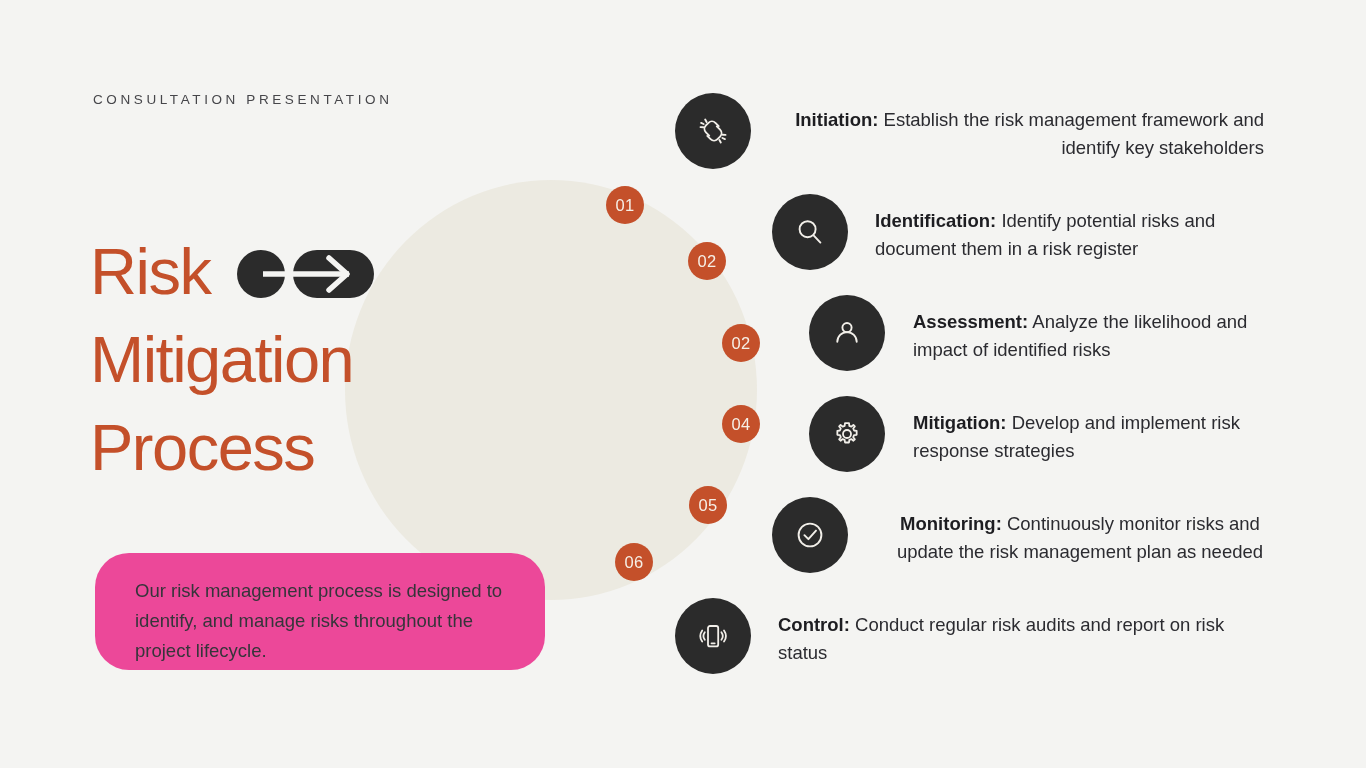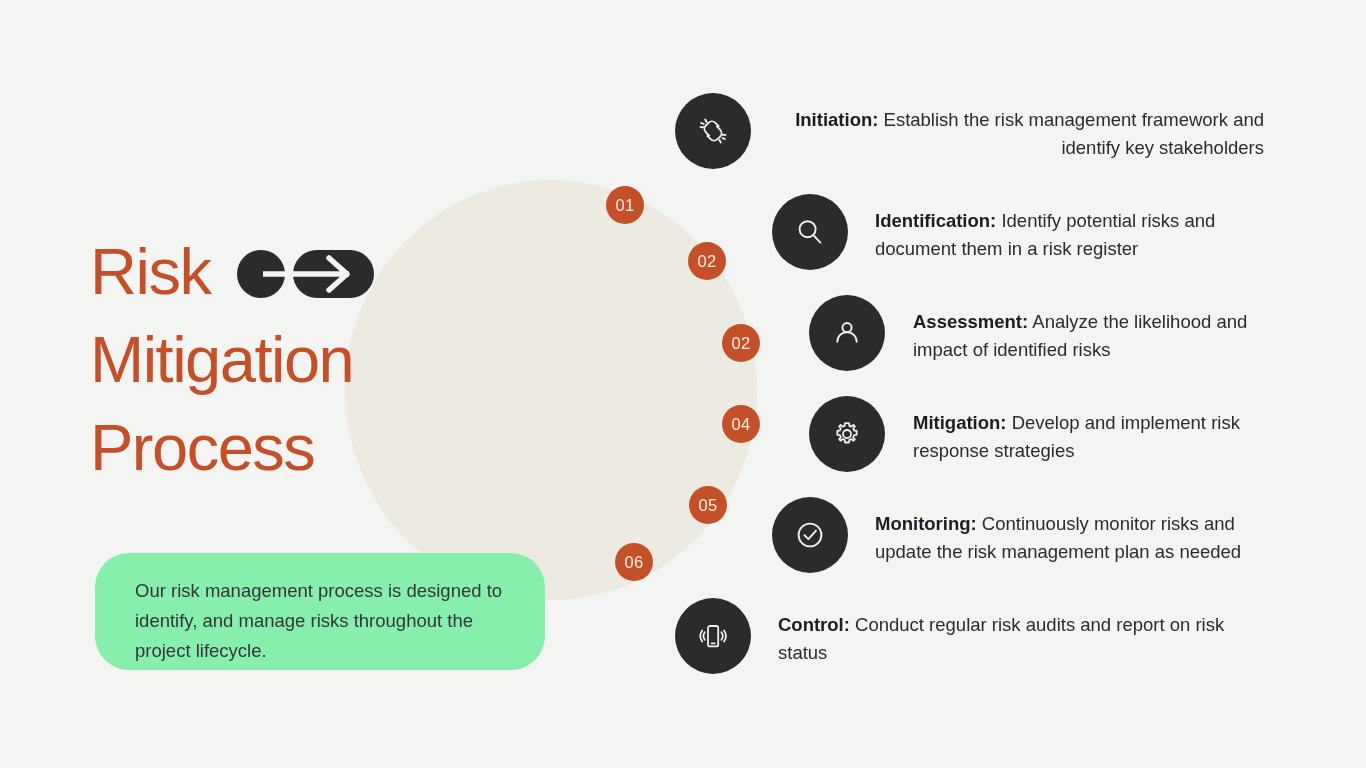--- a/index.html
+++ b/index.html
@@ -82,21 +82,21 @@
   }
   .arrow-deco svg { display: block; }
 
   
   .caption-box {
     position: absolute;
     left: 95px;
     top: 553px;
     width: 450px;
     height: 117px;
-    background: #86efac;
+    background: #ec4899;
     border-radius: 34px;
     z-index: 6;
     box-sizing: border-box;
   }
   .caption-text {
     position: absolute;
     left: 40px;
     top: 23px;
     width: 390px;
     font-size: 18.5px;
@@ -152,20 +152,21 @@
     color: #1d1d21;
   }
 </style>
 </head>
 <body>
 
 <div id="slide">
 
   <div class="big-circle"></div>
 
+  <div class="eyebrow">CONSULTATION PRESENTATION</div>
 
   <div class="title-block">
     <div class="title-line title-line-1">
       <span class="title-word">Risk</span>
       <span class="arrow-deco">
         <svg width="137" height="48" viewBox="0 0 137 48" xmlns="http://www.w3.org/2000/svg">
           <circle cx="24" cy="24" r="24" fill="#2b2b2b"></circle>
           <rect x="56" y="0" width="81" height="48" rx="24" fill="#2b2b2b"></rect>
           <path d="M26 24 H112" stroke="#f4f4f2" stroke-width="5.5" stroke-linecap="butt"></path>
           <path d="M92 8 L110 24 L92 40" fill="none" stroke="#f4f4f2" stroke-width="5.5" stroke-linecap="round" stroke-linejoin="round"></path>
@@ -242,21 +243,21 @@
           <path d="M17 6.2 l2.0 0 l0.35 2.6 l2.0 0.85 l2.05 -1.65 l1.45 1.45 l-1.65 2.05 l0.85 2.0 l2.6 0.35 l0 2.0 l0 0 l0 2.0 l-2.6 0.35 l-0.85 2.0 l1.65 2.05 l-1.45 1.45 l-2.05 -1.65 l-2.0 0.85 l-0.35 2.6 l-2.0 0 l-2.0 0 l-0.35 -2.6 l-2.0 -0.85 l-2.05 1.65 l-1.45 -1.45 l1.65 -2.05 l-0.85 -2.0 l-2.6 -0.35 l0 -2.0 l0 -2.0 l2.6 -0.35 l0.85 -2.0 l-1.65 -2.05 l1.45 -1.45 l2.05 1.65 l2.0 -0.85 l0.35 -2.6 z"></path>
         </g>
       </svg>
     </div>
     <div class="step-text" style="margin-left:28px; width:380px;">
       <span class="step-term">Mitigation:</span> 
       <span>Develop and implement risk response strategies</span>
     </div>
   </div>
 
-  <div class="step" style="left:772px; top:497px; width:520px;">
+  <div class="step" style="left:772px; top:497px; width:520px;text-align:center;">
     <div class="step-icon">
       <svg width="34" height="34" viewBox="0 0 34 34" xmlns="http://www.w3.org/2000/svg">
         <g fill="none" stroke="#f2efe9" stroke-width="1.9" stroke-linecap="round" stroke-linejoin="round">
           <circle cx="17" cy="17" r="11.4"></circle>
           <path d="M11.4 17.2 L15.4 21.2 L23.0 12.6"></path>
         </g>
       </svg>
     </div>
     <div class="step-text" style="margin-left:27px; width:410px;">
       <span class="step-term">Monitoring:</span> 

